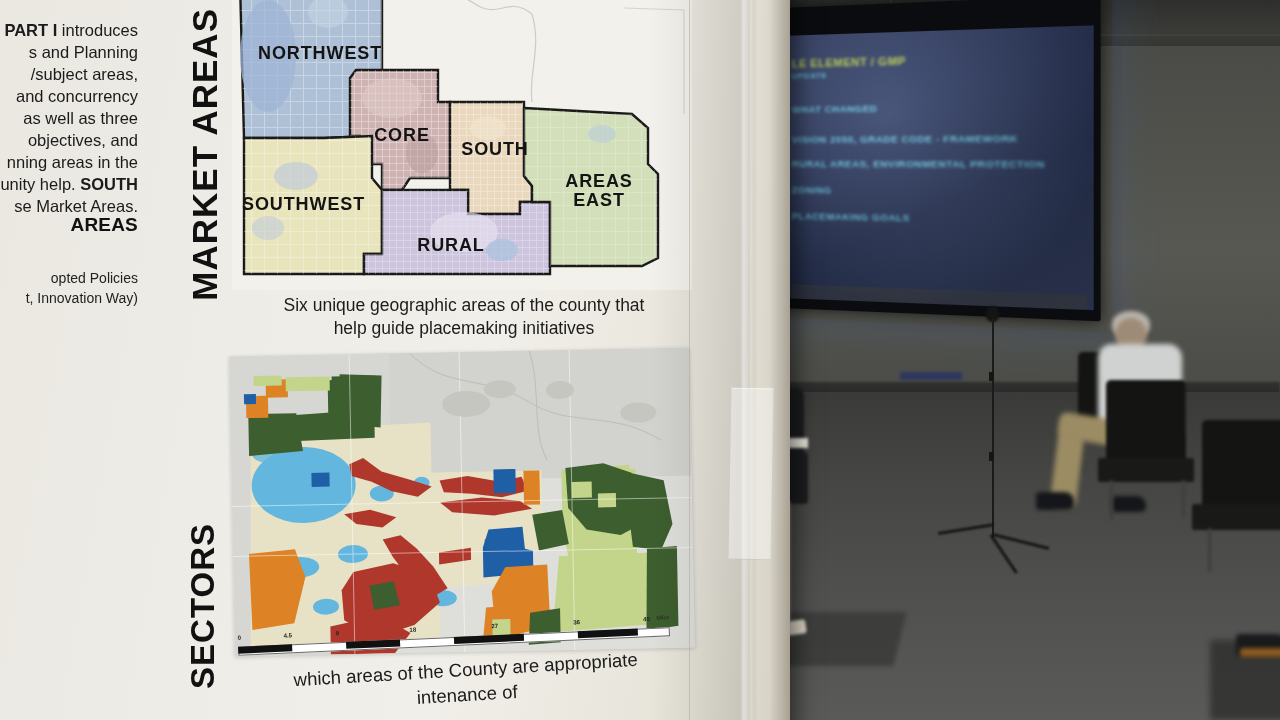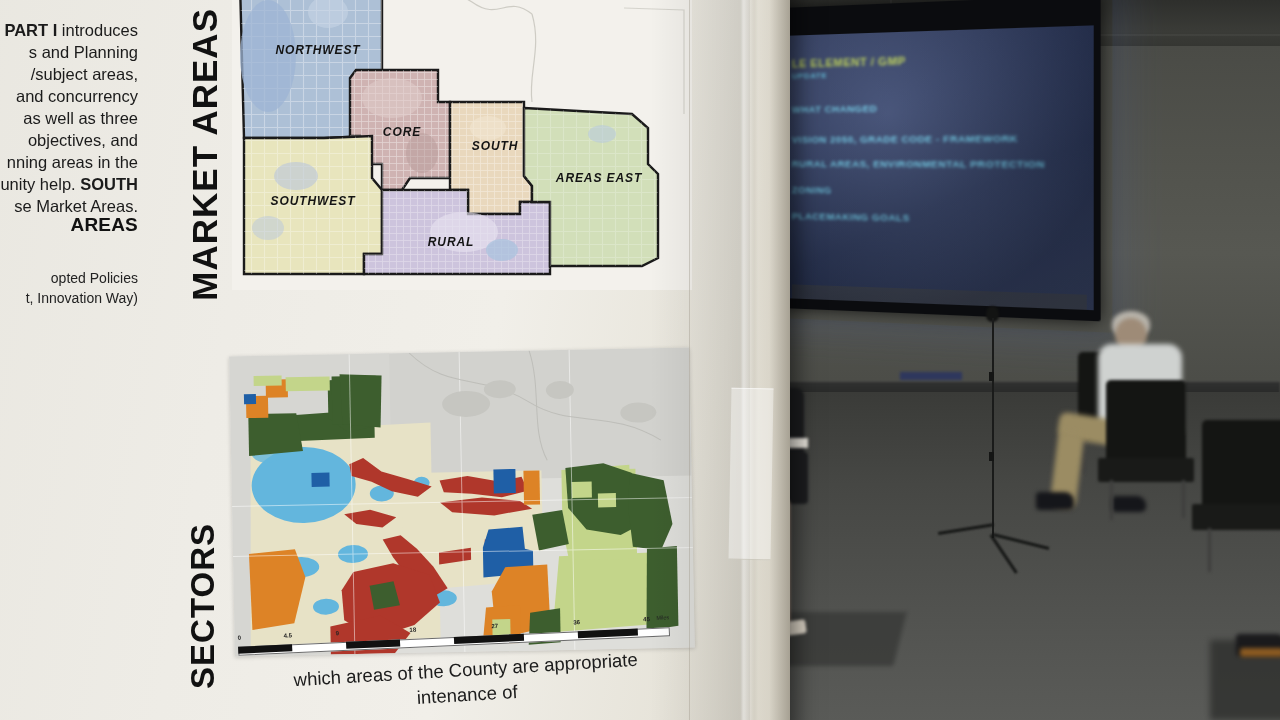--- a/index.html
+++ b/index.html
@@ -97,22 +97,22 @@
   
   .vlabel{position:absolute;font-weight:800;color:#111;letter-spacing:1px;
       writing-mode:vertical-rl;transform:rotate(180deg);}
   #market-label{left:225px;top:22px;font-size:35px;}
   #sectors-label{left:224px;top:537px;font-size:33px;}
 
   
   .mapbox{position:absolute;overflow:hidden;}
   #market-map{left:272px;top:-8px;width:460px;height:312px;background:#f3f1ec;}
   .county{position:absolute;left:0;top:0;width:460px;height:312px;}
-  .rlabel{position:absolute;font-size:12px;font-weight:800;color:#141414;
-      letter-spacing:.9px;text-align:center;line-height:1.08;font-style:italic;}
+  .rlabel{position:absolute;font-size:18px;font-weight:800;color:#141414;
+      letter-spacing:.9px;text-align:center;line-height:1.08;}
 
   .cap{position:absolute;left:258px;width:492px;text-align:center;color:#1c1c1c;
       font-size:17.5px;line-height:1.33;}
   #cap1{top:308px;}
 
   
   #sectors-map{left:272px;top:366px;width:460px;height:300px;background:#e3e1dd;
       transform:rotate(-1.1deg);box-shadow:0 1px 4px rgba(0,0,0,.18);}
   .scalebar{position:absolute;left:278px;top:645px;width:430px;height:18px;
       transform:rotate(-2.6deg);}
@@ -285,26 +285,30 @@
             <ellipse cx="370" cy="156" rx="14" ry="9" fill="#b7c9e0" opacity=".55"></ellipse>
           </g>
 
           <path d="M172 10 C 200 28, 212 6, 240 24 C 268 44, 274 16, 300 36" fill="none" stroke="#bdbcb4" stroke-width="1.2" opacity=".7"></path>
           <path d="M300 36 C 310 70, 296 96, 300 124" fill="none" stroke="#bdbcb4" stroke-width="1.2" opacity=".7"></path>
           <path d="M392 30 L452 32 L452 136" fill="none" stroke="#cdccc4" stroke-width="1.2" opacity=".8"></path>
         </svg>
 
         <div class="rlabel" style="left:26px;top:66px;width:120px;">NORTHWEST</div>
         <div class="rlabel" style="left:122px;top:148px;width:96px;">CORE</div>
-        <div class="rlabel" style="left:23px;top:217px;width:116px;">SOUTHWEST</div>
+        <div class="rlabel" style="left:10px;top:217px;width:116px;">SOUTHWEST</div>
         <div class="rlabel" style="left:218px;top:162px;width:90px;">SOUTH</div>
         <div class="rlabel" style="left:164px;top:258px;width:110px;">RURAL</div>
         <div class="rlabel" style="left:320px;top:194px;width:94px;">AREAS EAST</div>
       </div>
 
+      <div class="cap" id="cap1">
+        <div>Six unique geographic areas of the county that</div>
+        <div>help guide placemaking initiatives</div>
+      </div>
 
       <div class="mapbox" id="sectors-map">
         <svg viewBox="0 0 460 300" width="460" height="300">
           <rect x="0" y="0" width="460" height="300" fill="#dededa"></rect>
 
           <rect x="140" y="0" width="320" height="128" fill="#d2d2ce"></rect>
           <rect x="0" y="0" width="160" height="300" fill="#d6d6d2"></rect>
 
           <path d="M20 76 L200 70 L200 128 L300 124 L300 230 L206 236 L206 290 L16 290 Z" fill="#e7e2c6"></path>
           <rect x="170" y="120" width="140" height="80" fill="#e7e2c6"></rect>

